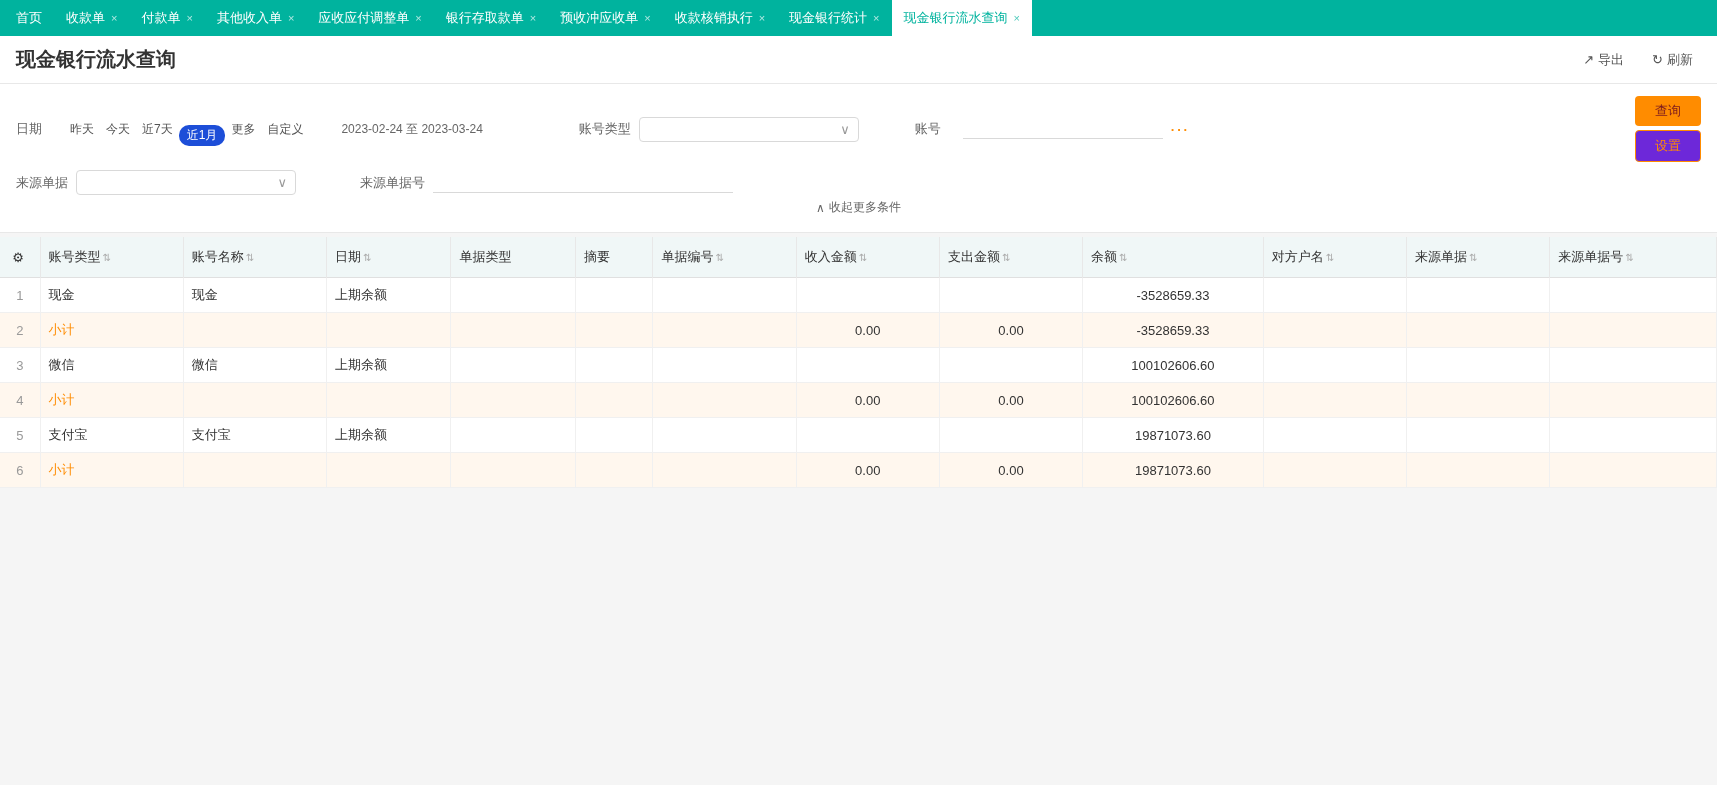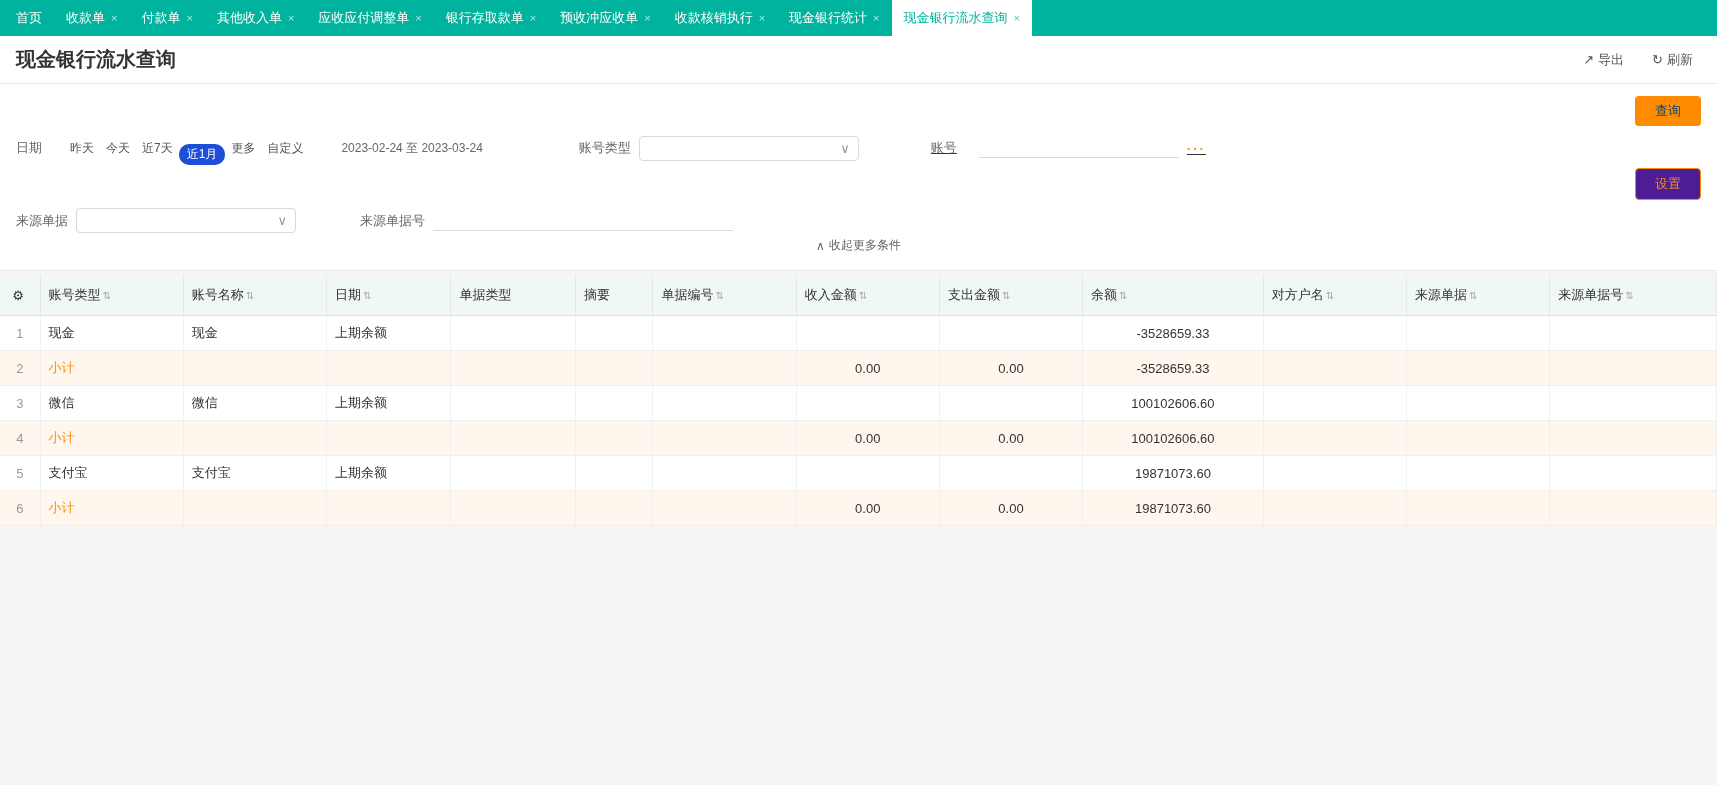--- a/index.html
+++ b/index.html
@@ -130,36 +130,35 @@
       background: transparent;
     }
     .filter-ellipsis {
       color: #ff8c00;
       cursor: pointer;
       font-weight: bold;
       letter-spacing: 2px;
     }
     .btn-query {
       background: #ff8c00;
-      color: #0c4a6e;
+      color: #7f1d1d;
       border: none;
       border-radius: 4px;
       padding: 6px 20px;
       cursor: pointer;
       font-size: 13px;
     }
     .btn-settings {
-      background: #4c1d95;
+      background: #6d28d9;
       color: #ff8c00;
       border: 1px solid #ff8c00;
       border-radius: 4px;
       padding: 6px 16px;
       cursor: pointer;
       font-size: 13px;
-      margin-top: 38px;
     }
     .collapse-bar {
       text-align: center;
       padding: 4px 0;
       color: #666;
       cursor: pointer;
       font-size: 12px;
       display: flex;
       align-items: center;
       justify-content: center;
@@ -316,21 +315,21 @@
     </div>
 
     <div class="filter-group" style="margin-left: 80px;">
       <span class="filter-label">账号类型</span>
       <div class="filter-select" style="min-width:220px;">
         <span></span>
         <span class="arrow">∨</span>
       </div>
     </div>
 
-    <div class="filter-group" style="margin-left: 56px; text-decoration: underline;">
+    <div class="filter-group" style="margin-left: 40px;">
       <span class="filter-label">账号</span>
       <input class="filter-input" style="min-width: 200px;">
       <span class="filter-ellipsis">···</span>
     </div>
 
     <div class="right-actions">
       <button class="btn-query">查询</button>
       <button class="btn-settings">设置</button>
     </div>
   </div>

